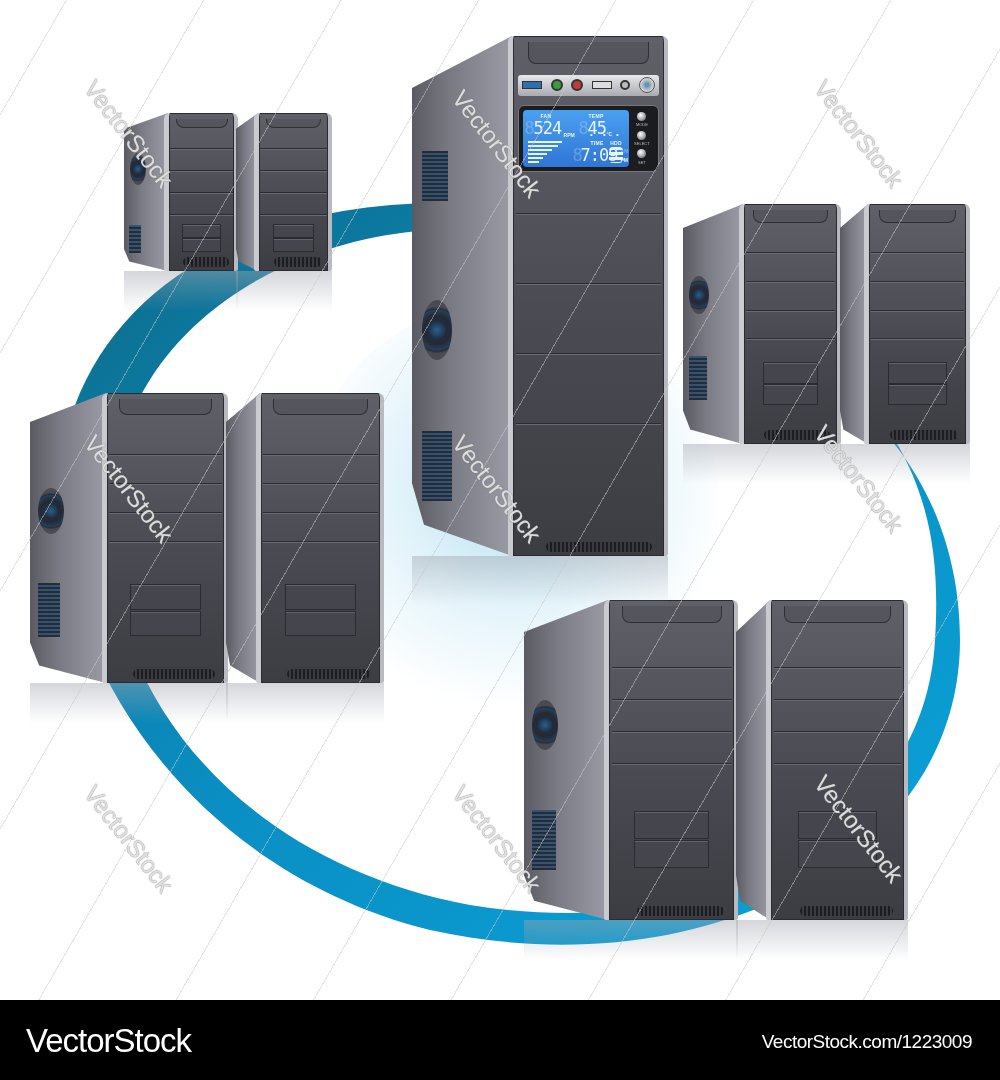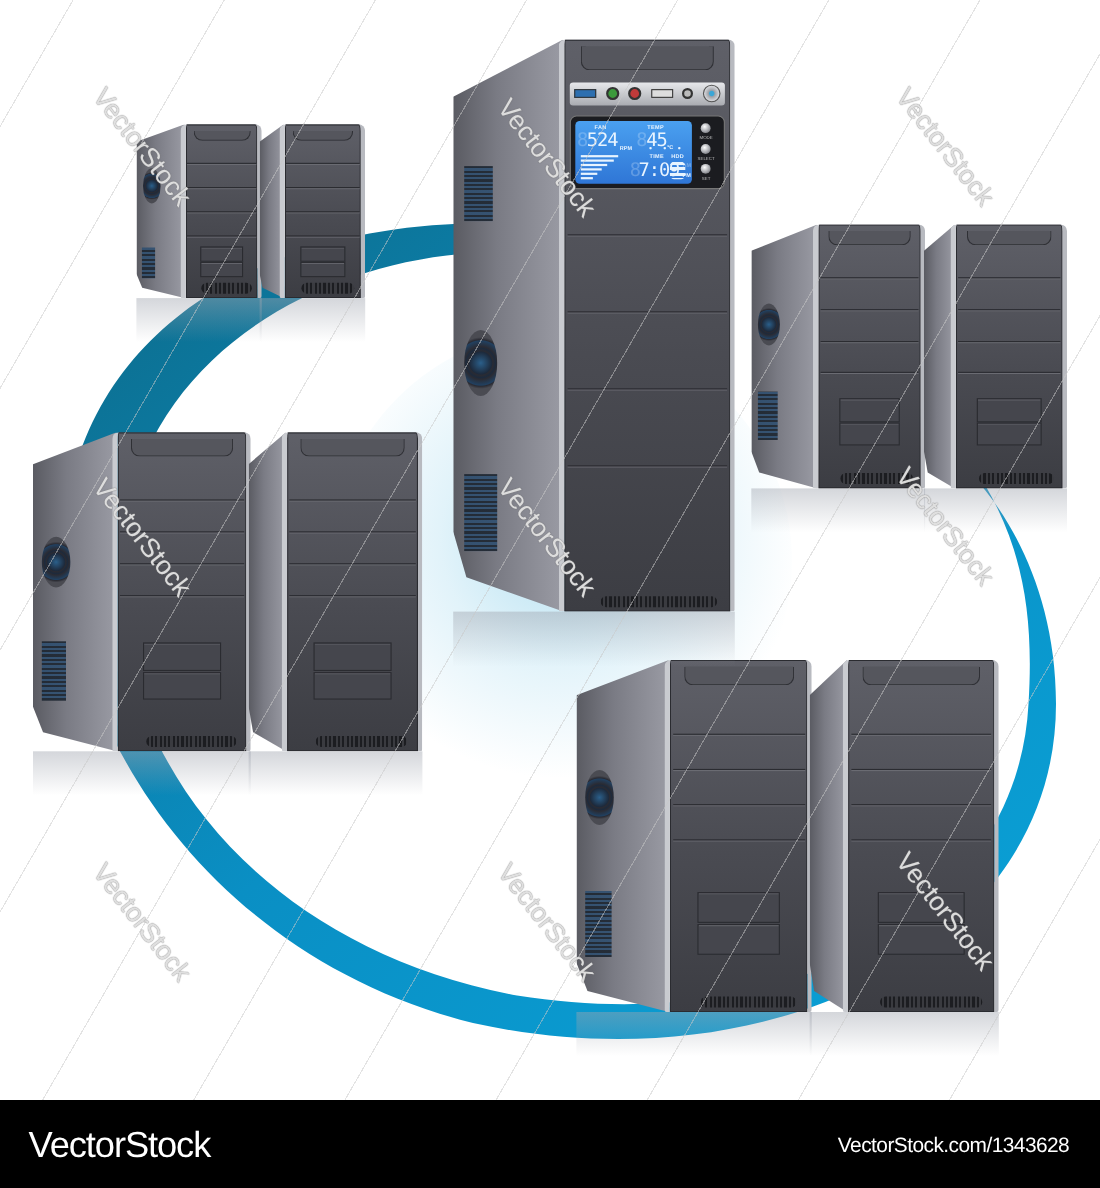--- a/index.html
+++ b/index.html
@@ -278,14 +278,14 @@
   <span class="wm" style="left:100px; top:430px;">VectorStock</span>
   <span class="wm" style="left:468px; top:430px;">VectorStock</span>
   <span class="wm" style="left:830px; top:420px;">VectorStock</span>
   <span class="wm" style="left:100px; top:780px;">VectorStock</span>
   <span class="wm" style="left:468px; top:780px;">VectorStock</span>
   <span class="wm" style="left:830px; top:770px;">VectorStock</span>
 </div>
 
 <div class="footer">
   <span class="brand">VectorStock</span>
-  <span class="url">VectorStock.com/1343628</span>
+  <span class="url">VectorStock.com/1223009</span>
 </div>
 
 </body></html>

